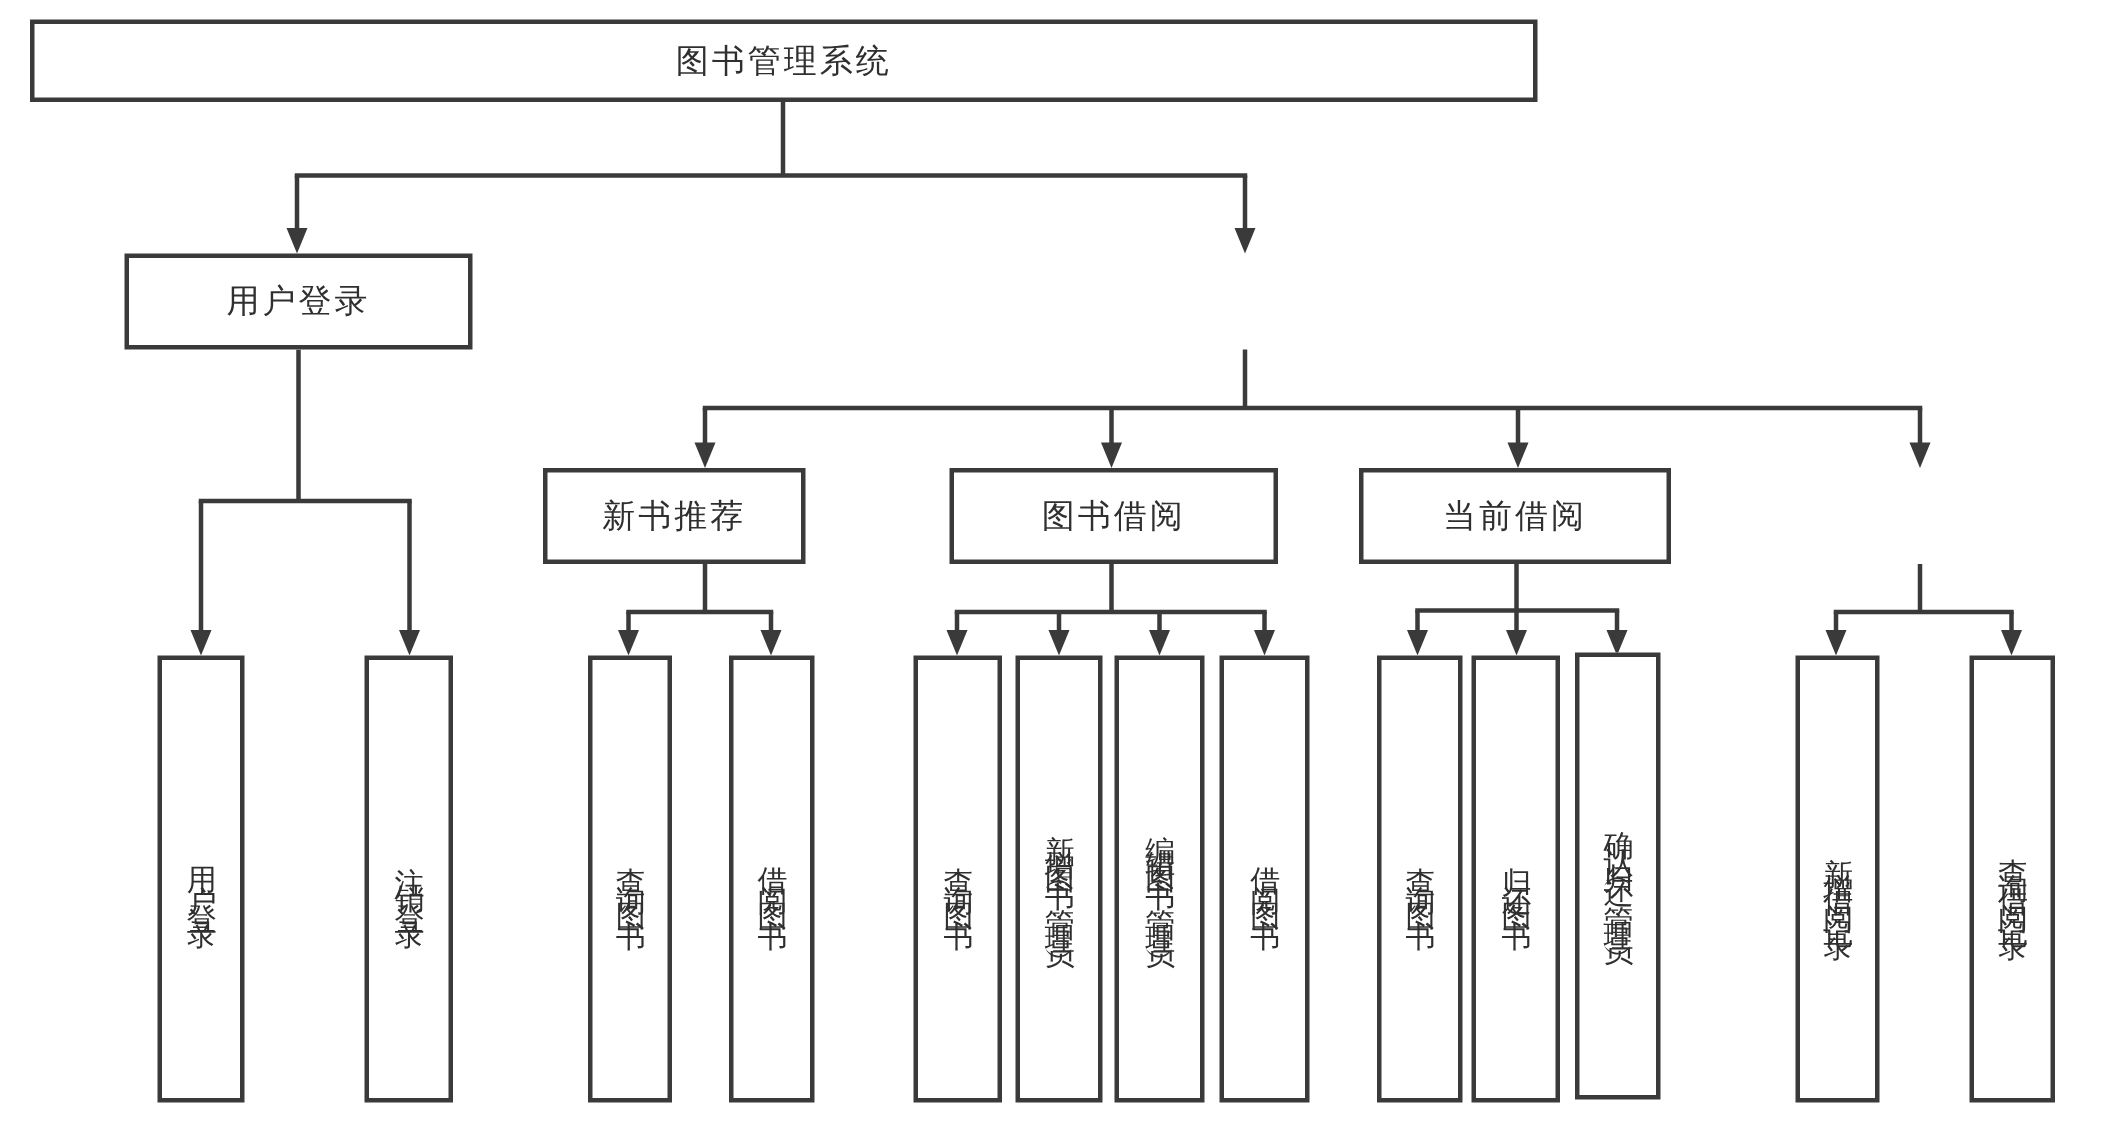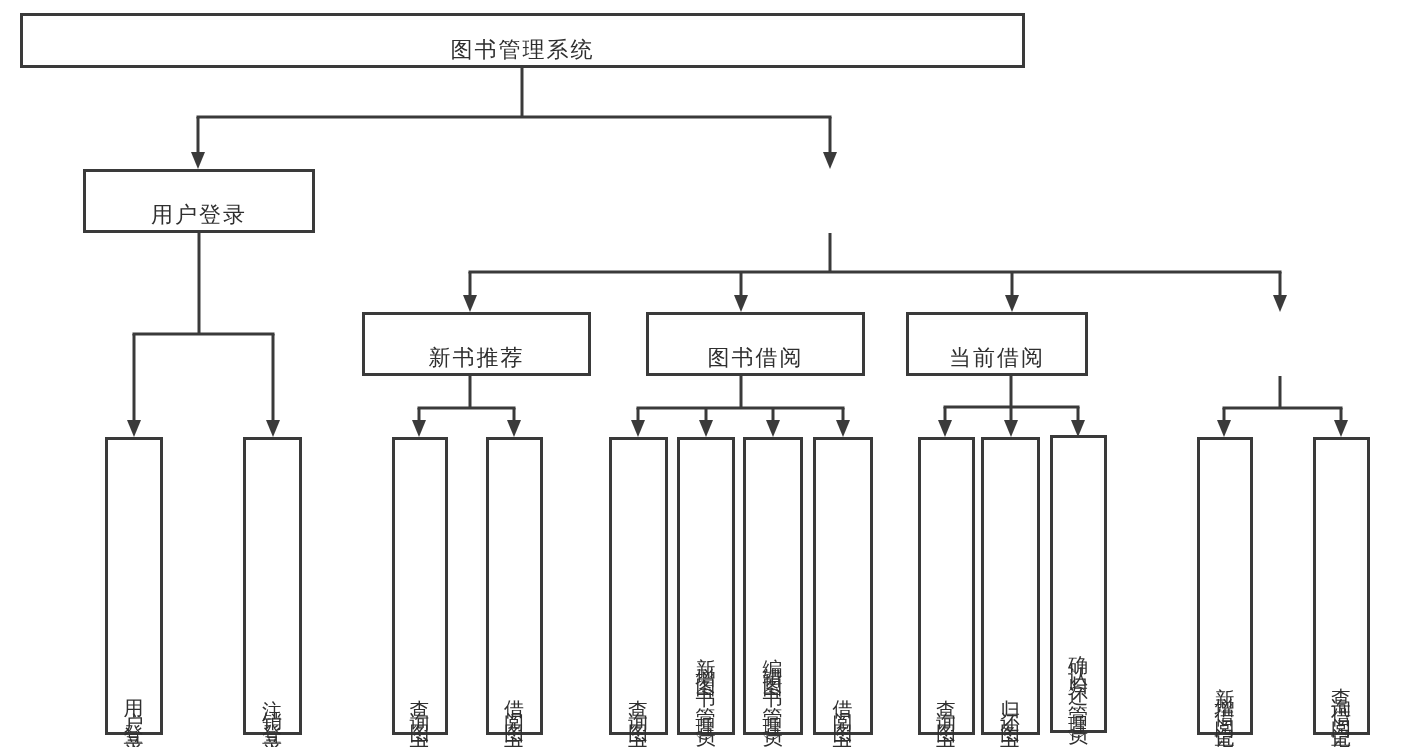--- a/index.html
+++ b/index.html
@@ -7,21 +7,21 @@
     position:relative; width:1405px; height:747px; background:#ffffff;
     font-family:"Liberation Sans","DejaVu Sans",sans-serif;
     color:#2f2f2f; overflow:hidden;
   }
   #wires { position:absolute; left:0; top:0; width:1405px; height:747px; }
   #wires line, #wires path { stroke:#3a3a3a; stroke-width:3; fill:none; }
   #wires polygon { fill:#3a3a3a; stroke:none; }
   .node {
     position:absolute; box-sizing:border-box;
     border:3px solid #3a3a3a; background:#ffffff;
-    display:flex; align-items:flex-end; justify-content:center;
+    display:flex; align-items:center; justify-content:center;
     text-align:center;
   }
   .hnode { font-size:22px; letter-spacing:2px; }
   .vnode .vtext {
     writing-mode:vertical-rl; text-orientation:mixed;
     font-size:20px; letter-spacing:12px; line-height:1;
   }
   .vnode .vtight { letter-spacing:10px; }
   #watermark {
     position:absolute; left:1186px; top:712px;
@@ -111,27 +111,27 @@
   </svg>
 
   <div class="node hnode" style="left:20px;top:13px;width:1005px;height:55px;">
     <span>图书管理系统</span>
   </div>
 
   <div class="node hnode" style="left:83px;top:169px;width:232px;height:64px;">
     <span>用户登录</span>
   </div>
 
-  <div class="node hnode" style="left:362px;top:312px;width:229px;height:64px;">
+  <div class="node hnode" style="left:362px;top:312px;width:175px;height:64px;">
     <span>新书推荐</span>
   </div>
-  <div class="node hnode" style="left:633px;top:312px;width:219px;height:64px;margin-left:13px;">
+  <div class="node hnode" style="left:633px;top:312px;width:219px;height:64px;">
     <span>图书借阅</span>
   </div>
-  <div class="node hnode" style="left:906px;top:312px;width:182px;height:64px;">
+  <div class="node hnode" style="left:906px;top:312px;width:208px;height:64px;">
     <span>当前借阅</span>
   </div>
 
   <div class="node vnode" style="left:105px;top:437px;width:58px;height:298px;">
     <span class="vtext">用户登录</span>
   </div>
   <div class="node vnode" style="left:243px;top:437px;width:59px;height:298px;">
     <span class="vtext">注销登录</span>
   </div>
 

